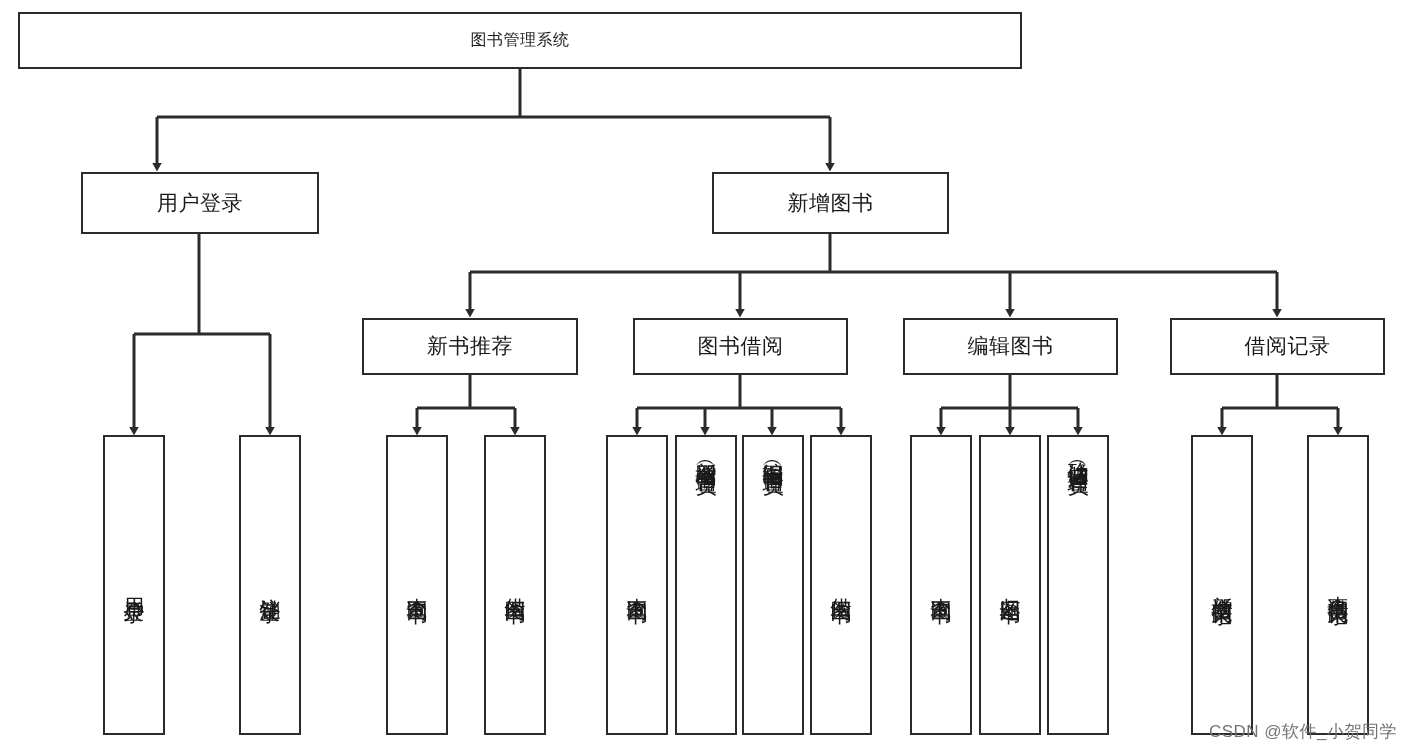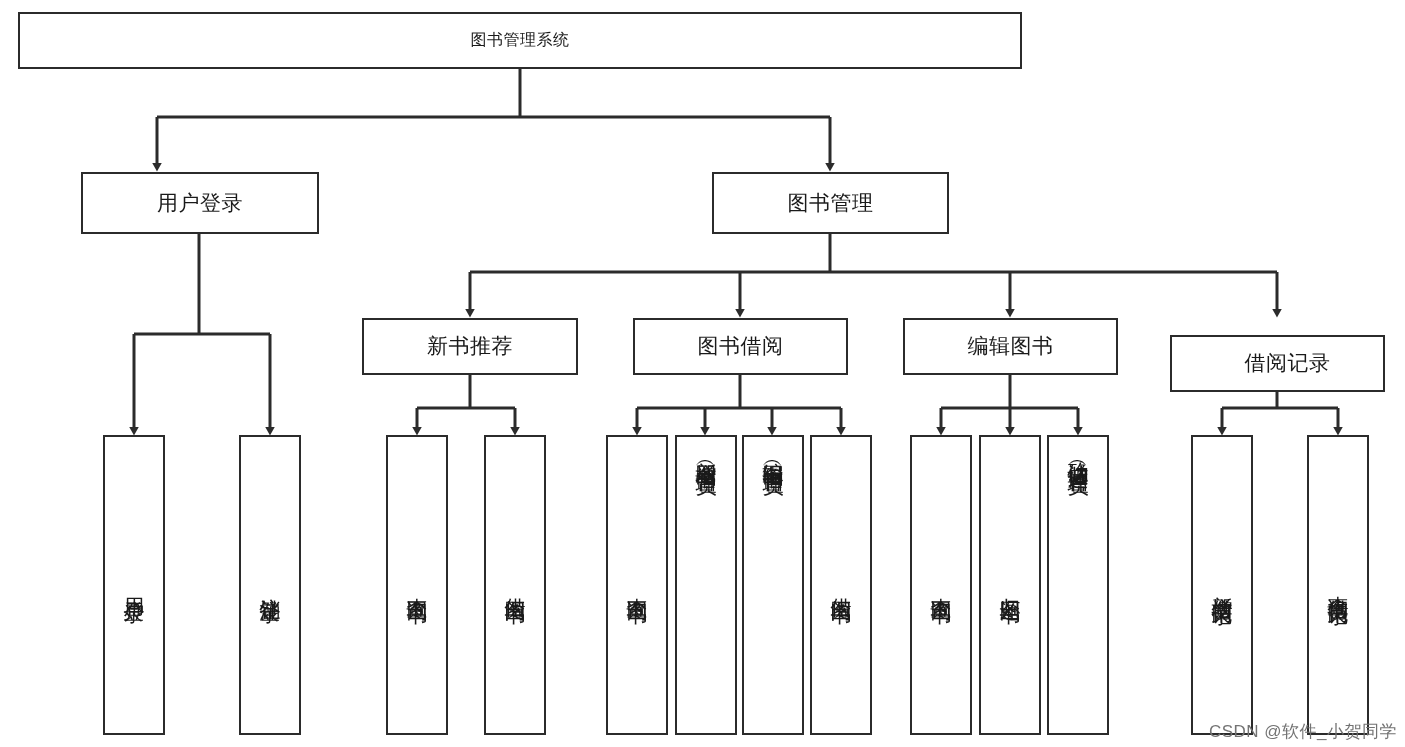--- a/index.html
+++ b/index.html
@@ -138,33 +138,33 @@
   </svg>
 
   <div class="node horiz root" style="left:18px; top:12px; width:1004px; height:57px;">
     <span class="node-label">图书管理系统</span>
   </div>
 
   <div class="node horiz" style="left:81px; top:172px; width:238px; height:62px;">
     <span class="node-label">用户登录</span>
   </div>
   <div class="node horiz" style="left:712px; top:172px; width:237px; height:62px;">
-    <span class="node-label">图书管理</span>
+    <span class="node-label">新增图书</span>
   </div>
 
   <div class="node horiz" style="left:362px; top:318px; width:216px; height:57px;">
     <span class="node-label">新书推荐</span>
   </div>
   <div class="node horiz" style="left:633px; top:318px; width:215px; height:57px;">
     <span class="node-label">图书借阅</span>
   </div>
   <div class="node horiz" style="left:903px; top:318px; width:215px; height:57px;">
     <span class="node-label">编辑图书</span>
   </div>
-  <div class="node horiz" style="left:1170px; top:335px; width:215px; height:57px;padding-left:20px;">
+  <div class="node horiz" style="left:1170px; top:318px; width:215px; height:57px;padding-left:20px;">
     <span class="node-label">借阅记录</span>
   </div>
 
   <div class="node vert centerv" style="left:103px; top:435px; width:62px; height:300px;">
     <span class="node-label">用户登录</span>
   </div>
   <div class="node vert centerv" style="left:239px; top:435px; width:62px; height:300px;">
     <span class="node-label">注销登录</span>
   </div>
 

